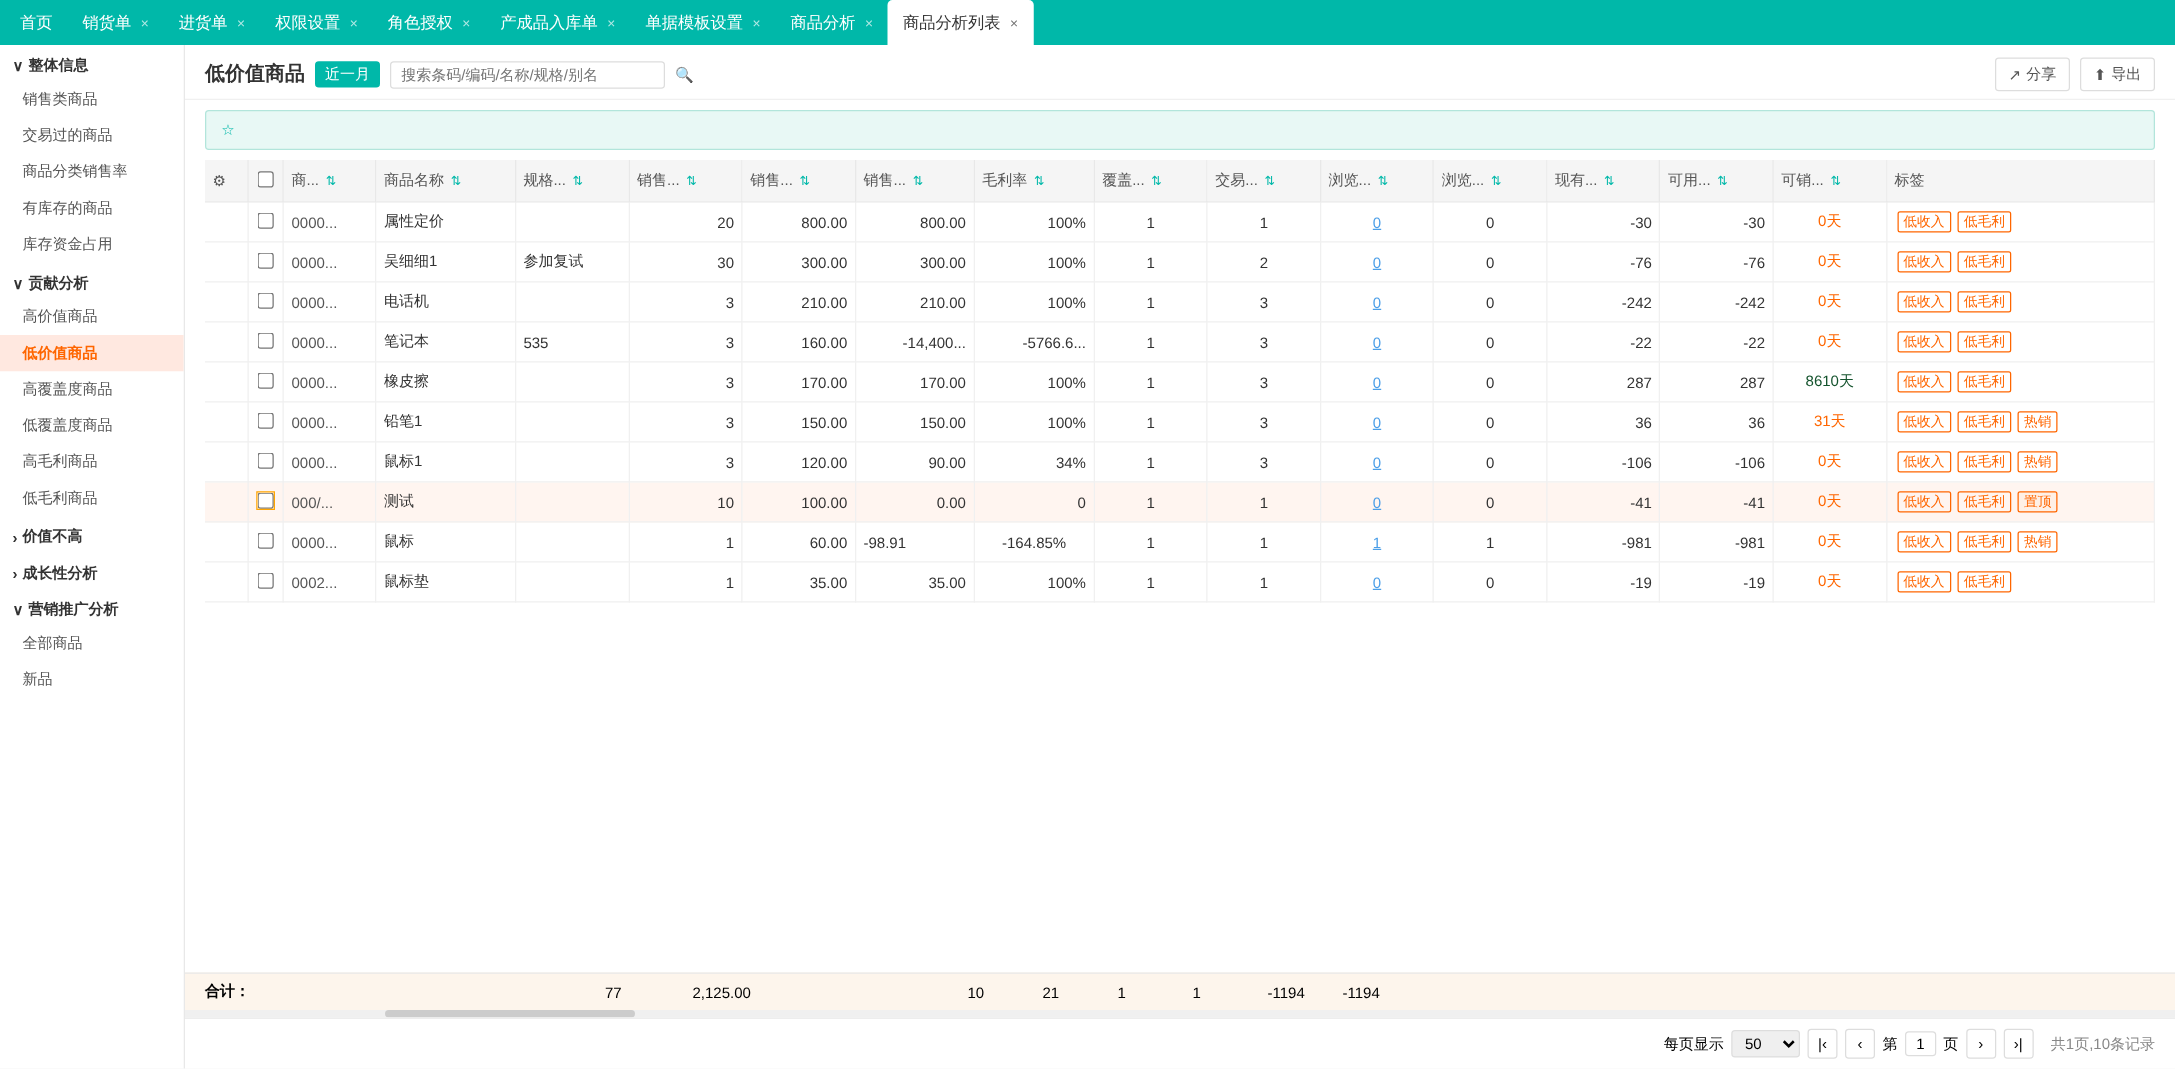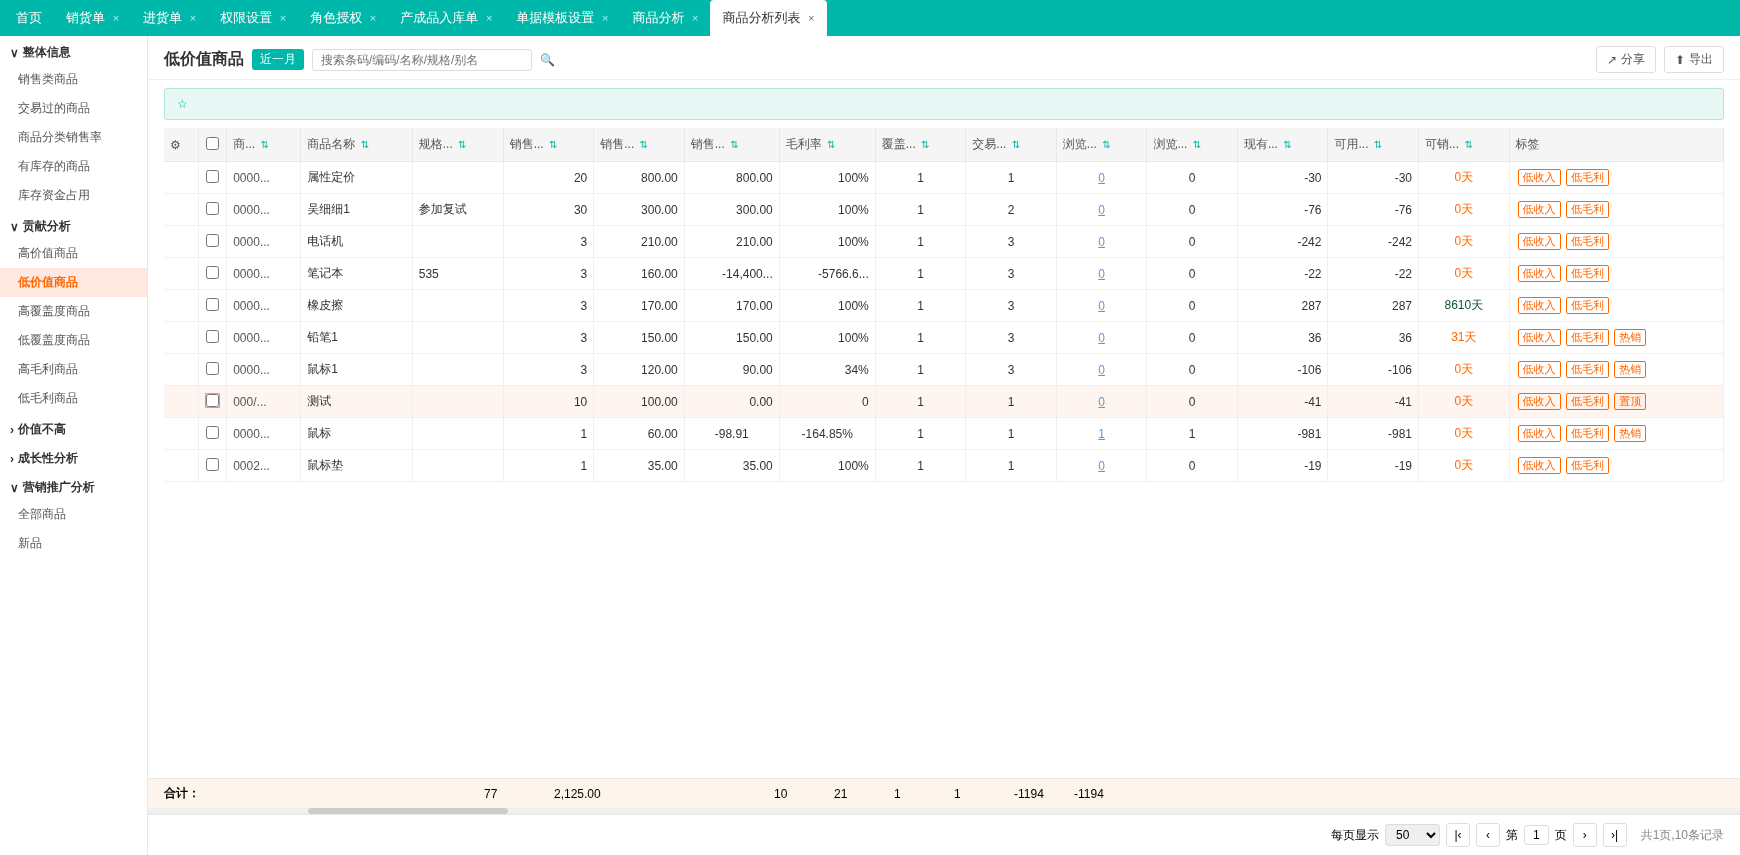--- a/index.html
+++ b/index.html
@@ -354,21 +354,21 @@
             <tr>
     <td></td>
     <td class="checkbox-cell">
       <input type="checkbox" style="">
     </td>
     <td style="color:#555;">0000...</td>
     <td>鼠标</td>
     <td></td>
     <td style="text-align:right;">1</td>
     <td style="text-align:right;">60.00</td>
-    <td style="text-align:center;">-98.91</td>
+    <td style="text-align:left;">-98.91</td>
     <td style="text-align:center;">-164.85%</td>
     <td style="text-align:center;">1</td>
     <td style="text-align:center;">1</td>
     <td style="text-align:center;">
       <span class="link-blue">1</span>
     </td>
     <td style="text-align:center;">1</td>
     <td style="text-align:right;">-981</td>
     <td style="text-align:right;">-981</td>
     <td style="text-align:center; color:#ff6600;">0天</td>

